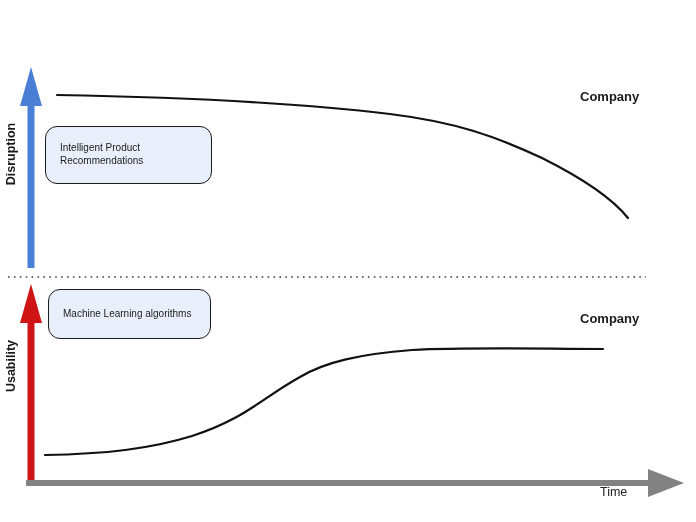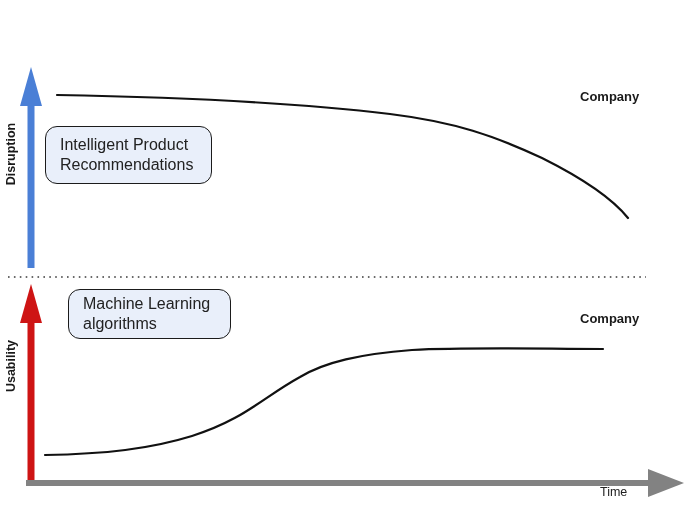--- a/index.html
+++ b/index.html
@@ -34,26 +34,26 @@
   .annotation-box {
     position: absolute;
     box-sizing: border-box;
     background: #e9effa;
     border: 1.6px solid #1b1b1b;
     border-radius: 12px;
     display: flex;
     align-items: center;
     padding-left: 14px;
     padding-right: 12px;
-    font-size: 16px;
+    font-size: 10px;
     line-height: 1.28;
     color: #222222;
   }
   .box-1 { left: 45px; top: 126px; width: 167px; height: 58px; }
-  .box-2 { left: 48px; top: 289px; width: 163px; height: 50px; margin-left: 20px; }
+  .box-2 { left: 48px; top: 289px; width: 163px; height: 50px; }
   .side-label {
     position: absolute;
     font-weight: bold;
     font-size: 13px;
     color: #1a1a1a;
     white-space: nowrap;
   }
   .customer-label { left: 580px; top: 89px; }
   .company-label  { left: 580px; top: 311px; text-align: center; }
   .time-label {

